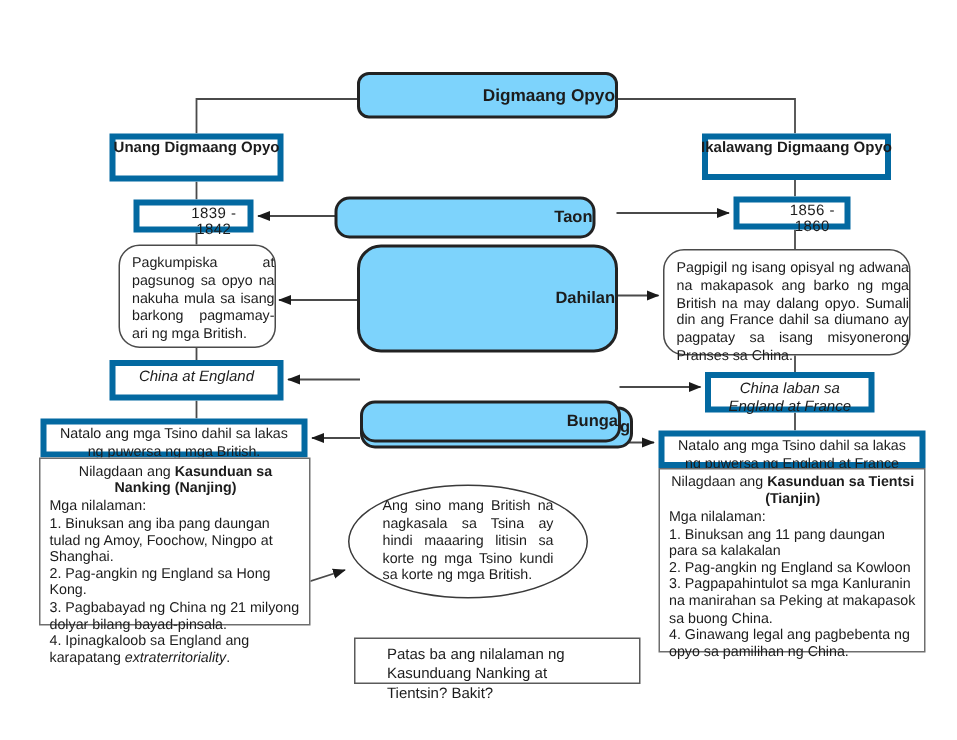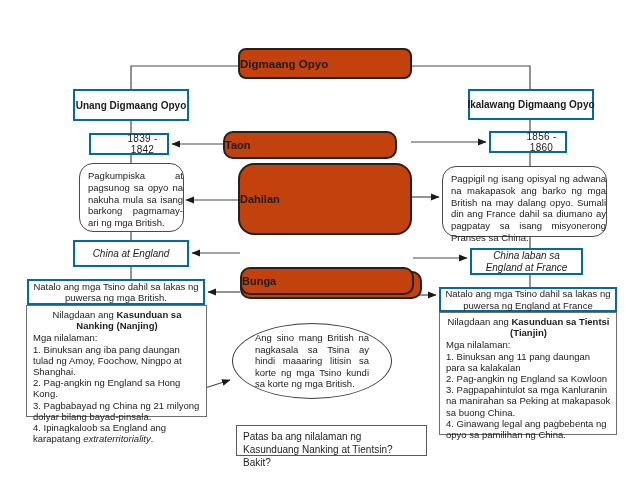--- a/index.html
+++ b/index.html
@@ -7,28 +7,28 @@
   body { font-family:"Liberation Sans", sans-serif; color:#1c1c1c; }
   #canvas {
     position:relative; width:638px; height:493px; background:#ffffff;
     overflow:hidden;
   }
   .abs { position:absolute; }
   svg.wires { position:absolute; left:0; top:0; width:638px; height:493px; pointer-events:none; }
 
   
   .spine {
-    border:2px solid #222; border-radius:10px; background:#c2410c;
-    display:flex; align-items:center; justify-content:flex-start;
+    border:2px solid #222; border-radius:10px; background:#7dd3fc;
+    display:flex; align-items:center; justify-content:flex-end;
     font-weight:bold; font-size:11px; text-align:center;
   }
   .root { border-radius:8px; font-size:11.5px; }
   .rect {
-    border:2px solid #0369a1; background:#fff;
-    display:flex; align-items:center; justify-content:center;
+    border:4px solid #0369a1; background:#fff;
+    display:flex; align-items:flex-start; justify-content:center;
     text-align:center;
   }
   .hdr { font-weight:bold; font-size:10px; white-space:nowrap; }
   .yrs { font-size:10px; letter-spacing:.3px;padding-left:27px; }
   .cause {
     border:1.5px solid #4a4a4a; border-radius:14px; background:#fff;
     font-size:9.5px; line-height:11.8px; text-align:justify;
     padding:6px 0 0 8px;
   }
   .countries { font-size:10px; line-height:12px; padding:2px 4px;font-style:italic; }
@@ -41,21 +41,21 @@
   .treaty b { font-weight:bold; }
   .note-ellipse {
     border:1.2px solid #3a3a3a; border-radius:50%; background:#fff;
     display:flex; align-items:center; justify-content:center;
   }
   .note-ellipse .txt {
     width:114px; font-size:9.5px; line-height:11.4px; text-align:justify;
   }
   .question {
     border:1px solid #5a5a5a; background:#fff; font-size:10px;
-    line-height:13px; text-align:left; padding:4px 6px;
+    line-height:13px; text-align:left; padding:4px 21px;
   }
 </style>
 </head>
 <body>
 
 <div id="canvas">
 
   <svg class="wires" viewBox="0 0 638 493">
     <defs>
       <marker id="arr" markerWidth="9" markerHeight="8" refX="8" refY="4" orient="auto" markerUnits="userSpaceOnUse">

